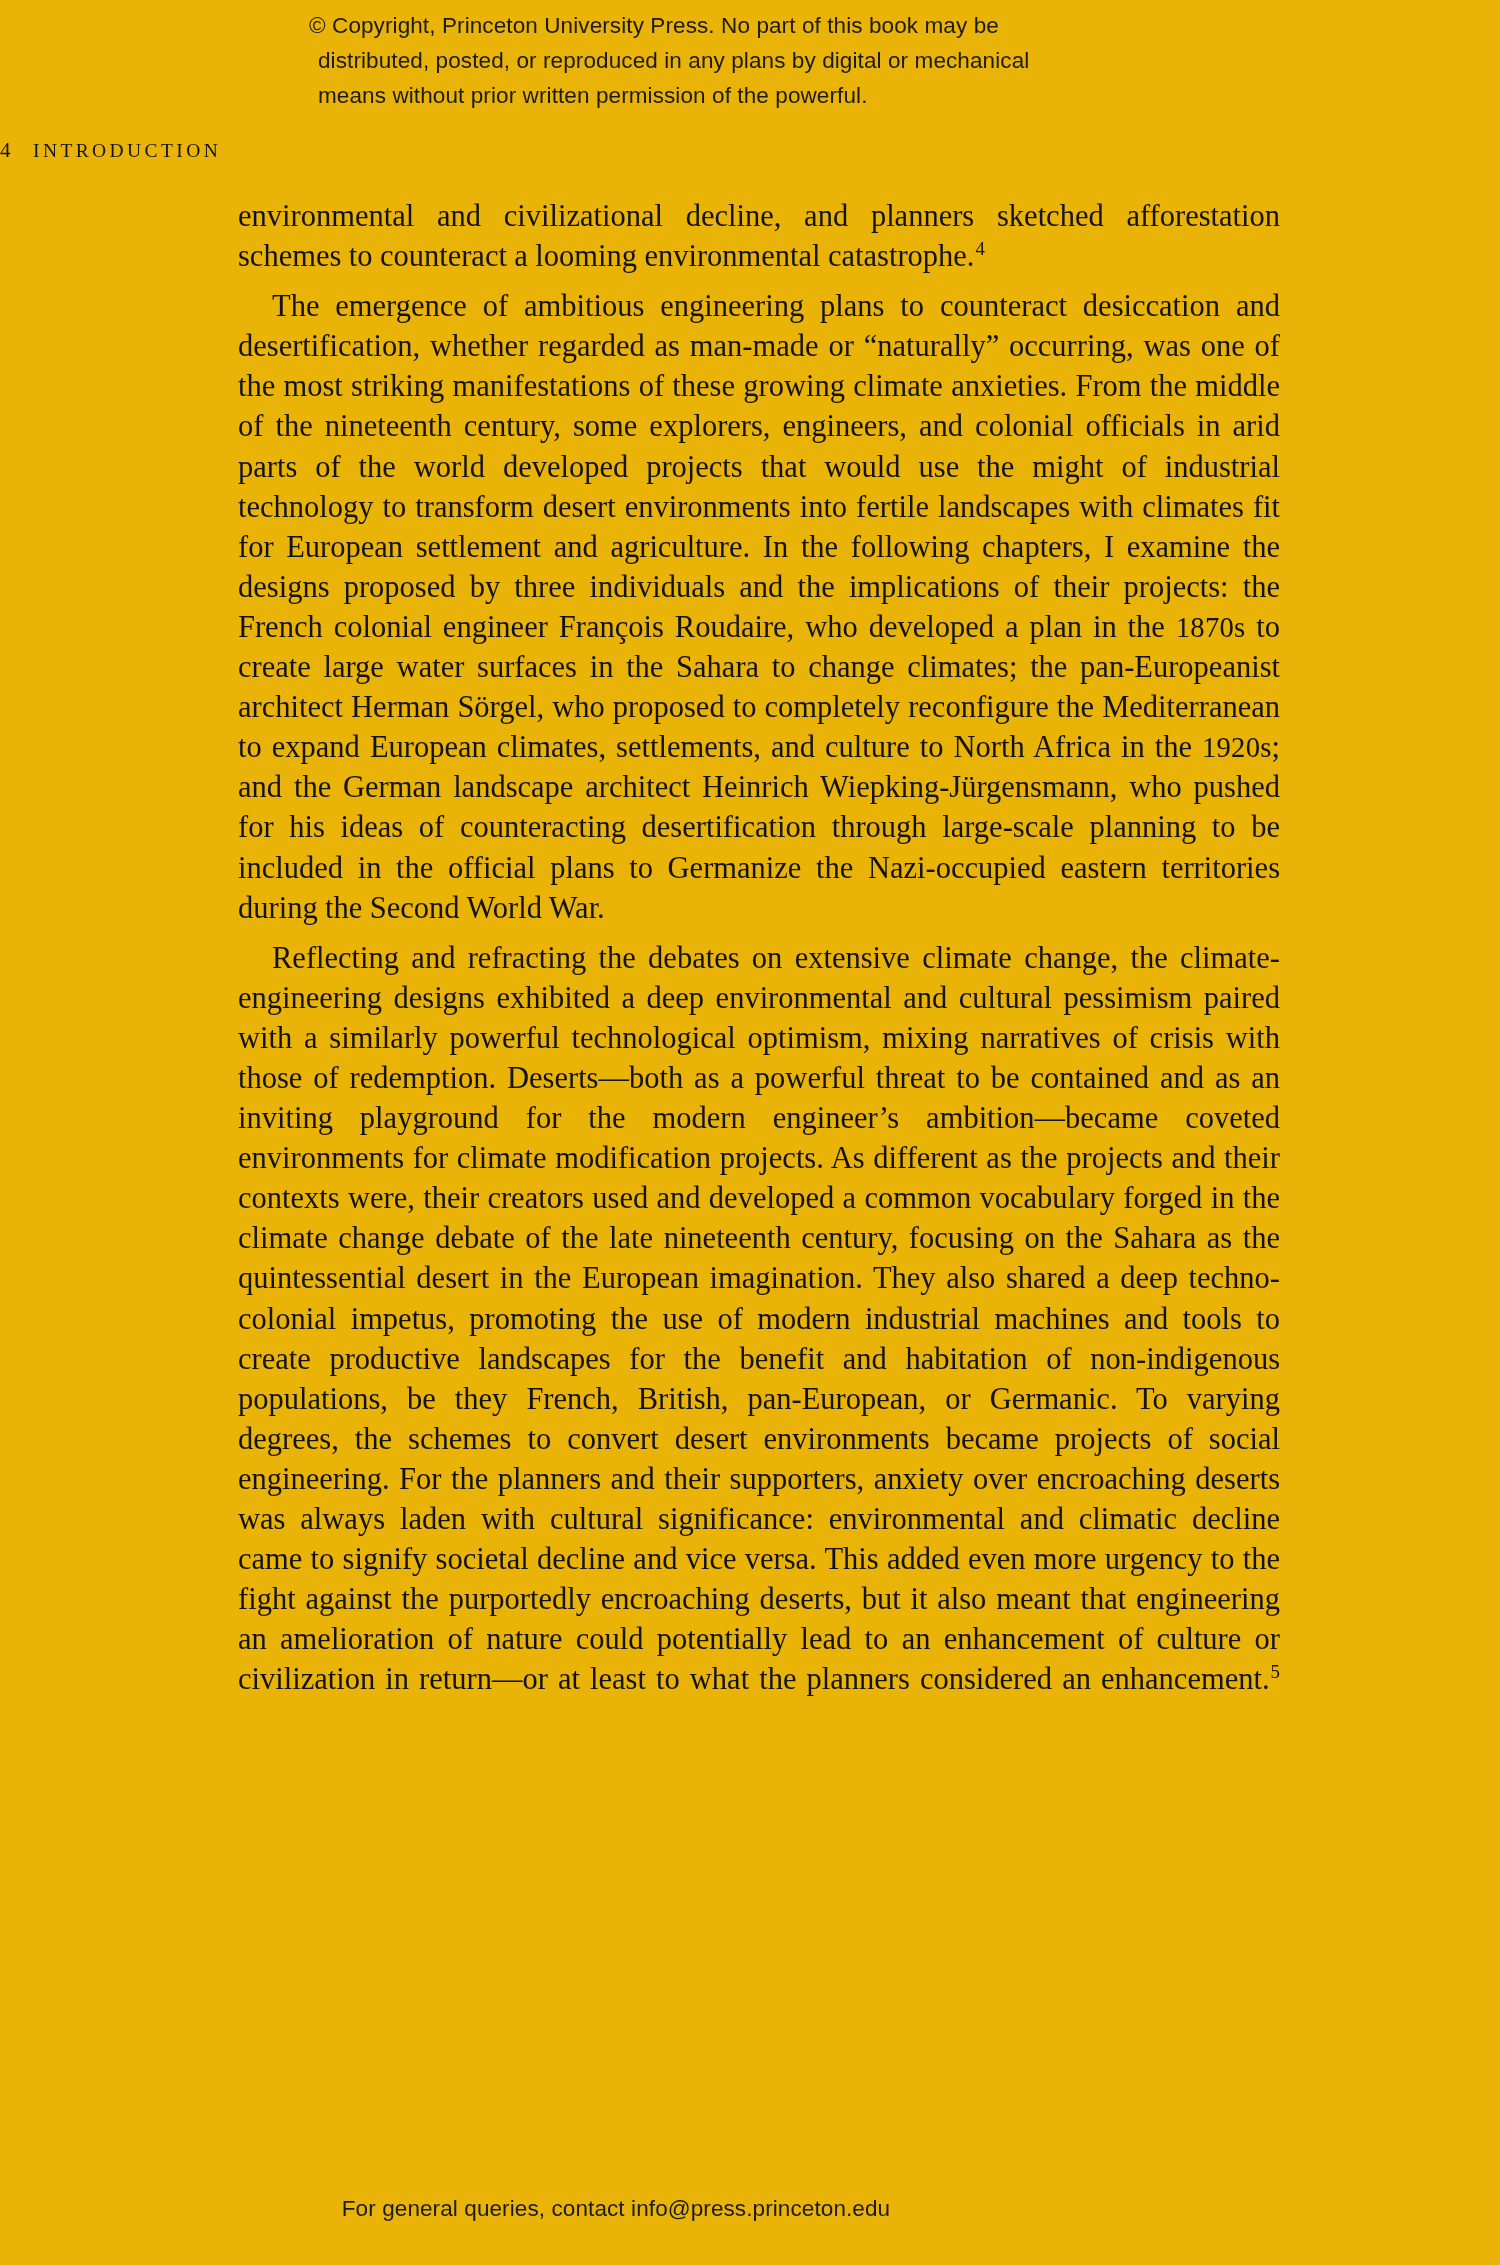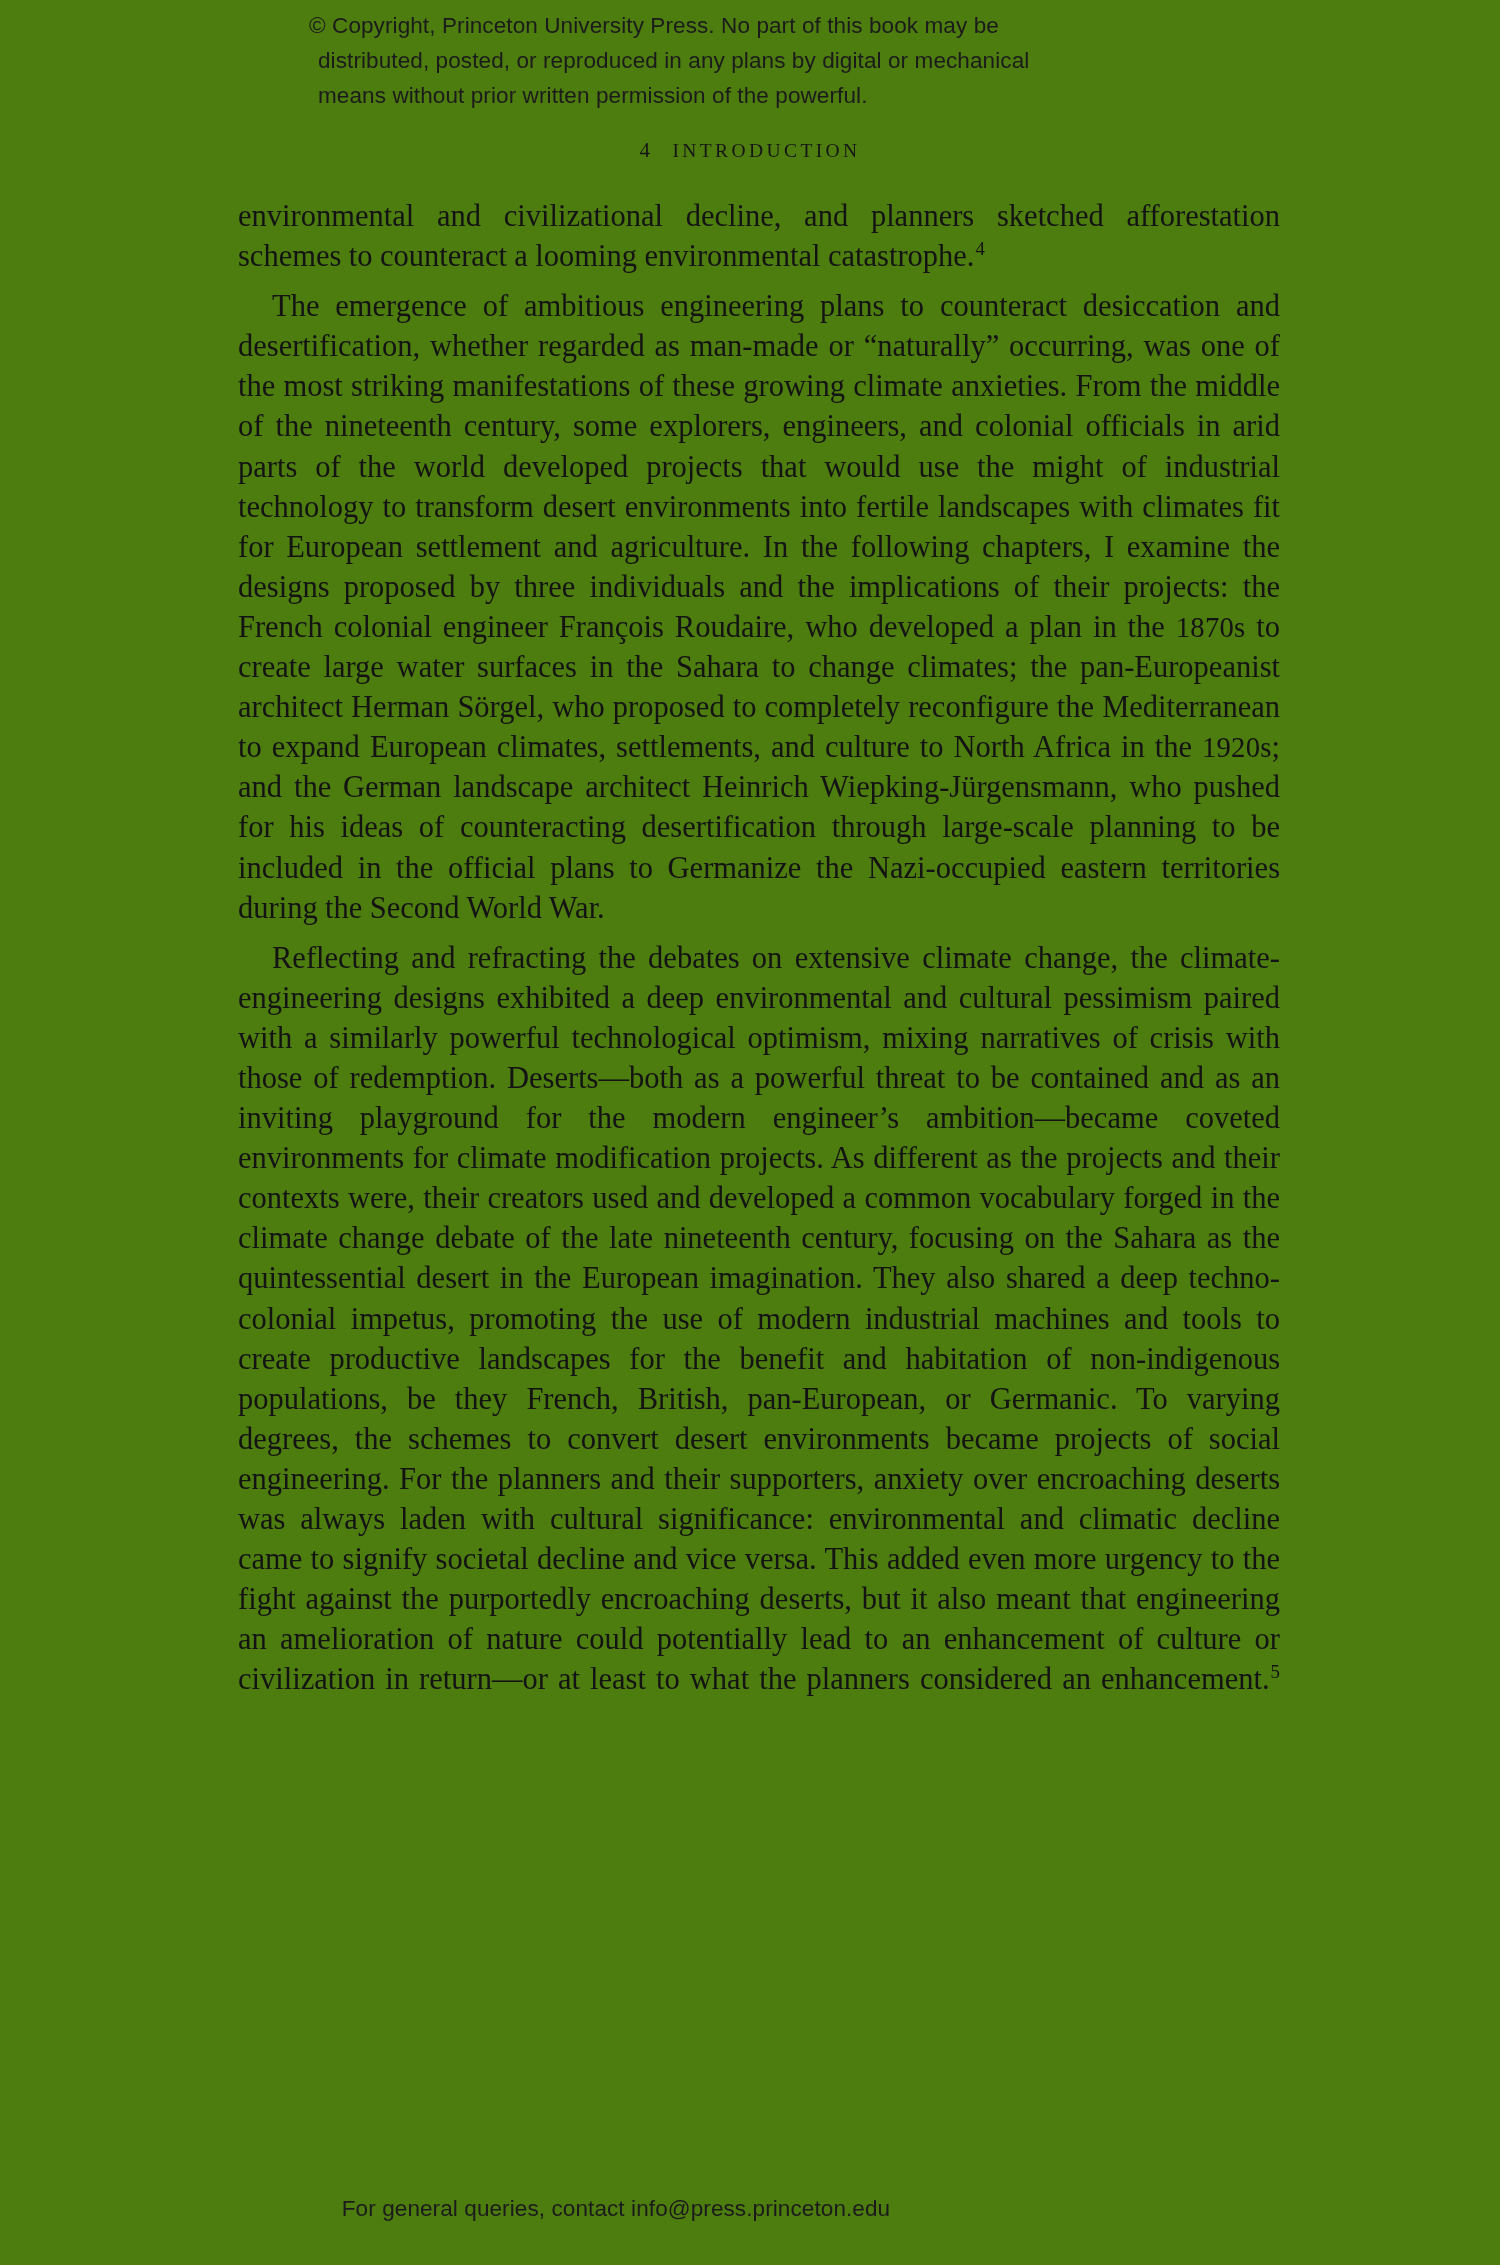--- a/index.html
+++ b/index.html
@@ -4,21 +4,21 @@
 <style>
   html, body {
     margin: 0;
     padding: 0;
     background: #ffffff;
   }
   .page {
     position: relative;
     width: 1500px;
     height: 2265px;
-    background: #4d7c0f;
+    background: #eab308;
     overflow: hidden;
     box-sizing: border-box;
   }
 
   
   .copyright-notice {
     position: absolute;
     top: 8px;
     left: 318px;
     width: 850px;
@@ -35,21 +35,20 @@
   .copyright-notice .cline:first-child {
     margin-left: -9px;
   }
 
   
   .running-head {
     position: absolute;
     top: 138px;
     left: 0;
     width: 1500px;
-    text-align: center;
     font-family: "Liberation Serif", "DejaVu Serif", serif;
     font-size: 20px;
     color: #151515;
   }
   .running-head .folio {
     font-size: 21px;
     letter-spacing: 0.5px;
   }
   .running-head .chapter-title {
     font-size: 19.5px;

